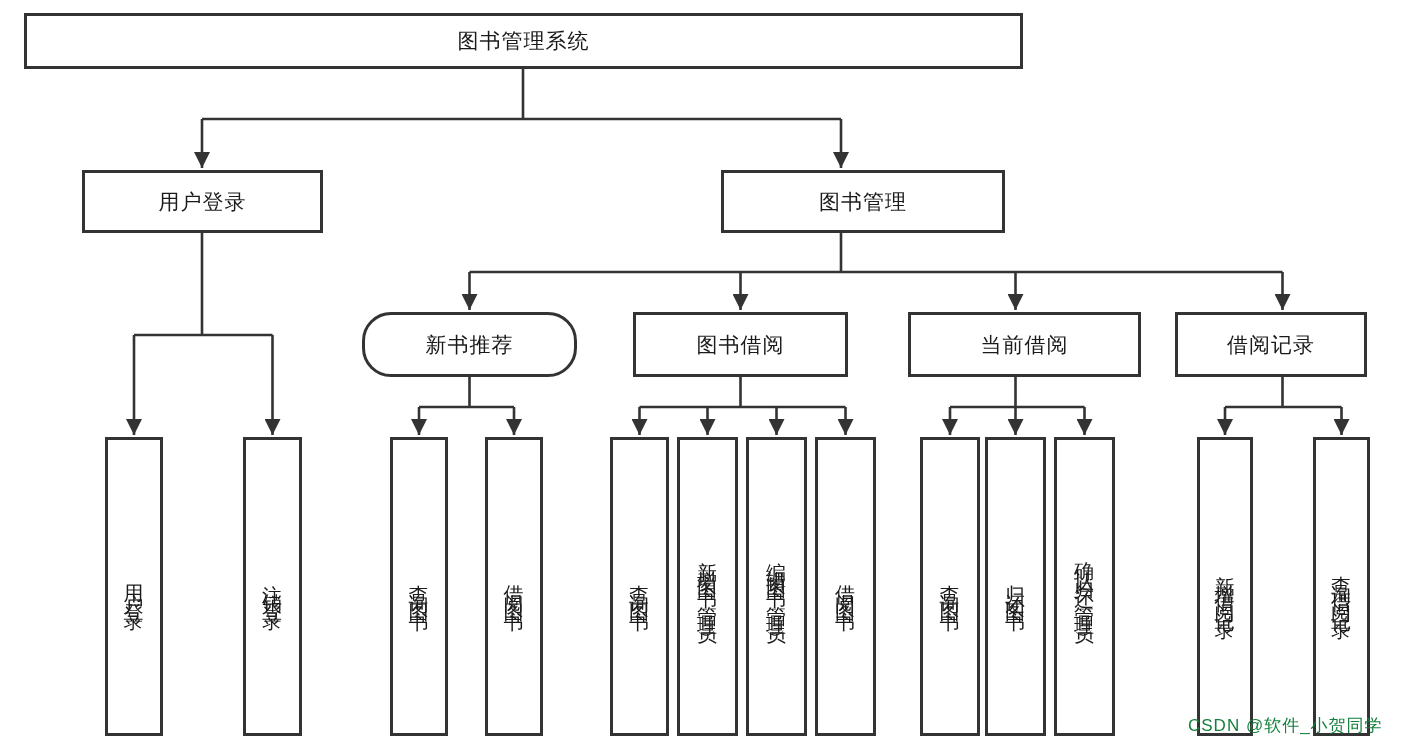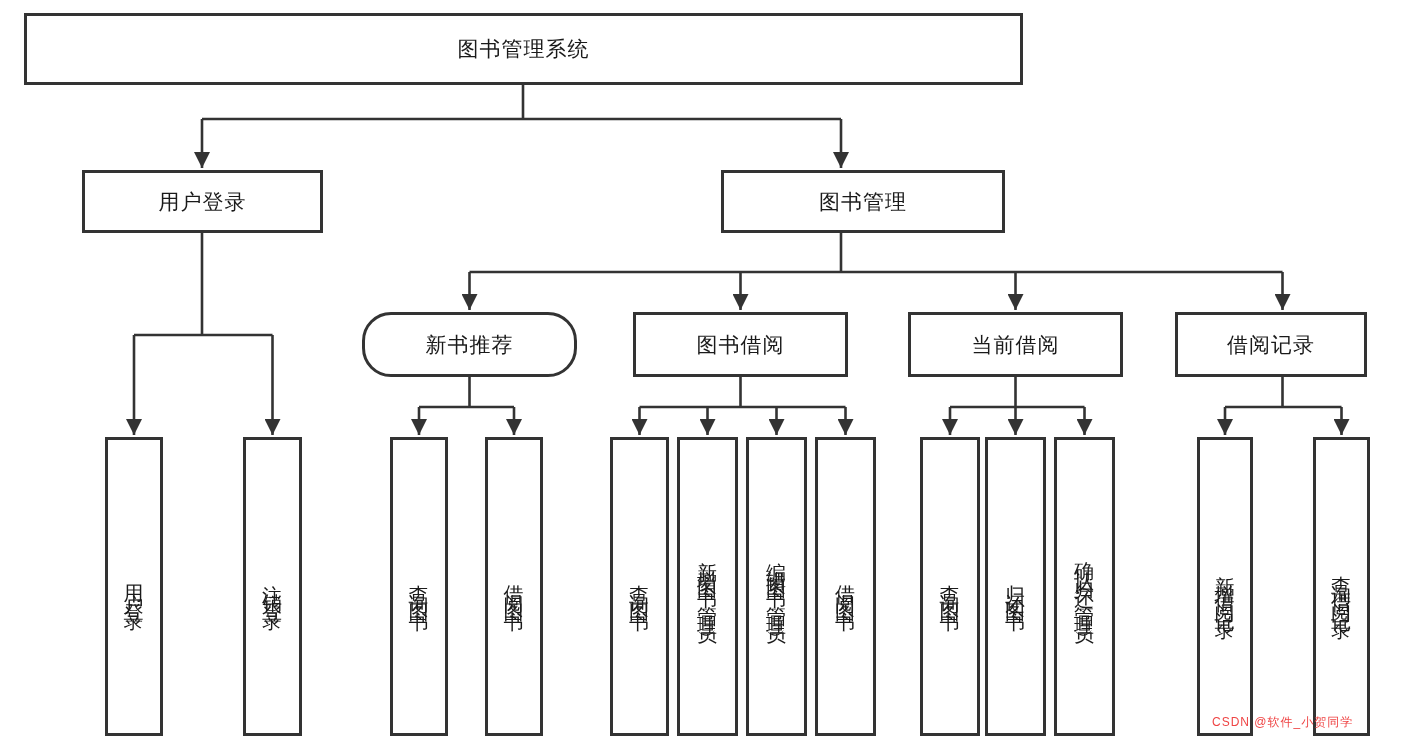--- a/index.html
+++ b/index.html
@@ -28,42 +28,41 @@
     background: #ffffff;
     border: 3px solid #333333;
     display: flex;
     align-items: center;
     justify-content: center;
     z-index: 2;
     font-size: 21px;
     color: #1a1a1a;
     letter-spacing: 1px;
   }
-  .root  { left: 24px;  top: 13px;  width: 999px; height: 72px; }
+  .root  { left: 24px;  top: 13px;  width: 999px; height: 56px; }
   .lvl2  { top: 170px; height: 63px; }
   .lvl3  { top: 312px; height: 65px; }
   .leaf  { top: 437px; height: 299px; }
   .leaf span {
     writing-mode: vertical-rl;
     text-orientation: mixed;
     font-size: 20px;
     letter-spacing: 9px;
     line-height: 1;
     white-space: nowrap;
   }
   .watermark {
     position: absolute;
     left: 1188px;
     top: 714px;
     z-index: 5;
-    font-size: 12px;
-    color: #ef4444;
+    font-size: 17px;
+    color: #15803d;
     letter-spacing: 1px;
     white-space: nowrap;
-    margin-left: 24px;
   }
   .skeleton { stroke: #333333; stroke-width: 2.6; fill: none; }
   .arrow    { stroke: #333333; stroke-width: 2.6; fill: none; }
 </style>
 </head>
 <body>
 
 <div id="stage">
 
   <svg id="wires" viewBox="0 0 1405 747" xmlns="http://www.w3.org/2000/svg">
@@ -118,21 +117,21 @@
   <div class="node lvl2" style="left:721px; width:284px;">
     <span>图书管理</span>
   </div>
 
   <div class="node lvl3" style="left:362px; width:215px;border-radius:29px;">
     <span>新书推荐</span>
   </div>
   <div class="node lvl3" style="left:633px; width:215px;text-align:right;">
     <span>图书借阅</span>
   </div>
-  <div class="node lvl3" style="left:908px; width:215px;">
+  <div class="node lvl3" style="left:908px; width:233px;">
     <span>当前借阅</span>
   </div>
   <div class="node lvl3" style="left:1175px; width:192px;">
     <span>借阅记录</span>
   </div>
 
   <div class="node leaf" style="left:105px; width:58px;">
     <span>用户登录</span>
   </div>
   <div class="node leaf" style="left:243px; width:59px;">

